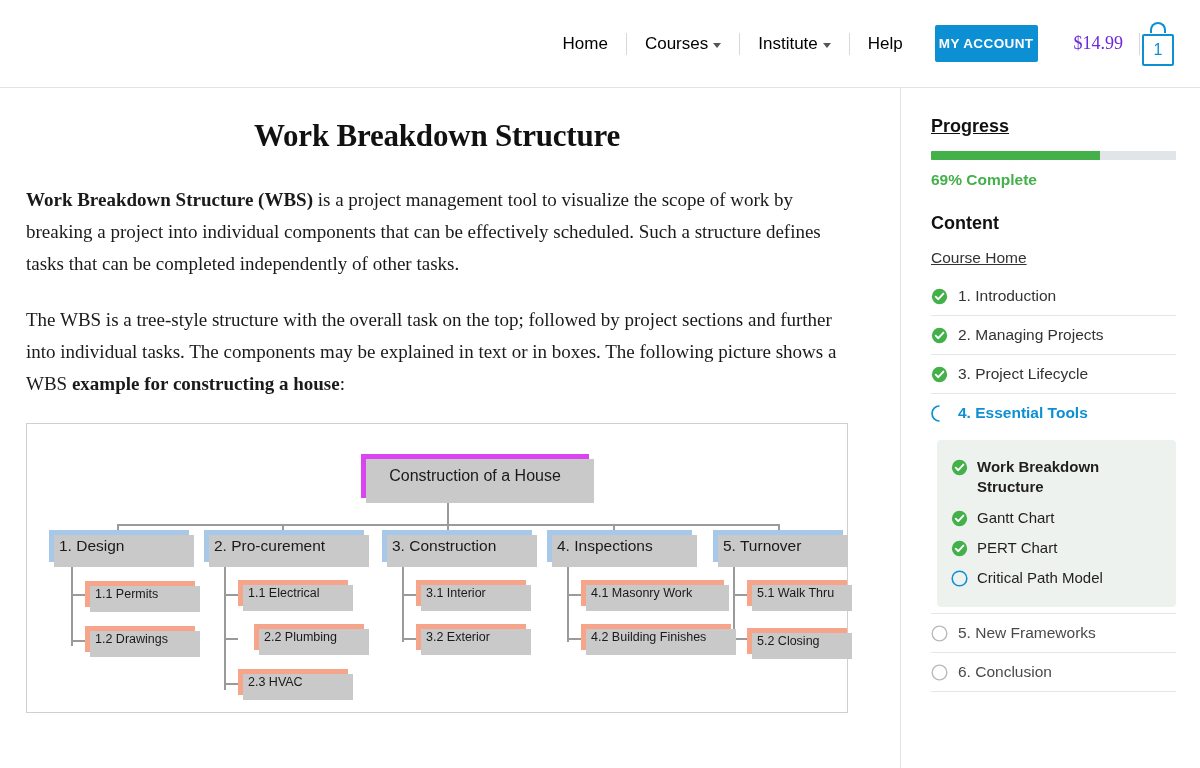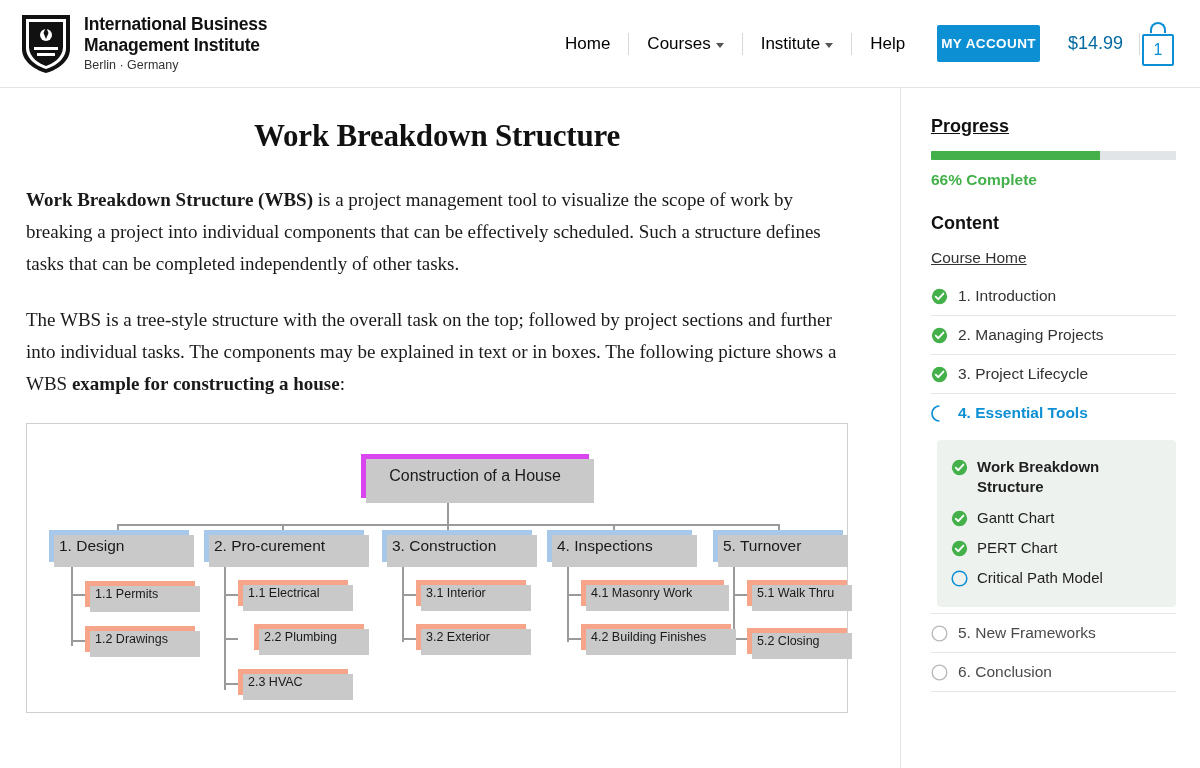--- a/index.html
+++ b/index.html
@@ -63,22 +63,23 @@
     font-weight: bold;
     letter-spacing: 0.4px;
     padding: 11px 4px;
     border: none;
     border-radius: 2px;
     margin-left: 14px;
     cursor: pointer;
   }
   .price {
     font-size: 18px;
-    color: #0369a1;
-    margin: 0 16px 0 28px;
+    color: #6d28d9;
+    margin: 0 16px 0 36px;
+    font-family: Liberation Serif, serif;
   }
   .cart {
     position: relative;
     width: 36px; height: 44px;
     display: flex; align-items: flex-end; justify-content: center;
   }
   .cart-box {
     width: 32px; height: 32px;
     border: 2px solid #0d8fd4;
     border-radius: 2px;
@@ -232,36 +233,20 @@
     padding: 5px 0;
     line-height: 1.35;
     cursor: pointer;
   }
   .sub-item.current { font-weight: bold; }
 </style>
 </head>
 <body>
 
 <div class="header">
-  <div class="brand">
-    <svg class="crest" viewBox="0 0 52 62">
-      <path d="M2 2 H50 V36 C50 50 34 58 26 60 C18 58 2 50 2 36 Z" fill="#111"></path>
-      <path d="M6 6 H46 V35 C46 47 33 54 26 56 C19 54 6 47 6 35 Z" fill="#fff"></path>
-      <path d="M9 9 H43 V34 C43 45 32 51 26 53 C20 51 9 45 9 34 Z" fill="#111"></path>
-      <circle cx="26" cy="22" r="6" fill="#fff"></circle>
-      <path d="M26 14 L28.5 20 L26 26 L23.5 20 Z" fill="#111"></path>
-      <rect x="14" y="34" width="24" height="3" fill="#fff"></rect>
-      <rect x="17" y="40" width="18" height="3" fill="#fff"></rect>
-    </svg>
-    <div class="brand-text">
-      <div class="brand-l1">International Business</div>
-      <div class="brand-l2">Management Institute</div>
-      <div class="brand-l3">Berlin · Germany</div>
-    </div>
-  </div>
 
   <div class="nav">
     <div class="nav-item">
       <span>Home</span>
     </div>
     <div class="nav-sep"></div>
     <div class="nav-item">
       <span>Courses</span>
       <span class="caret"></span>
     </div>
@@ -405,21 +390,21 @@
         <div class="wbs-face">5.2 Closing</div>
       </div>
     </div>
   </div>
 
   <div class="sidebar">
     <div class="side-h">Progress</div>
     <div class="progress-track">
       <div class="progress-fill" id="progress-fill" style="width: 69%;"></div>
     </div>
-    <div class="progress-label">66% Complete</div>
+    <div class="progress-label">69% Complete</div>
 
     <div class="content-h">Content</div>
     <a class="course-home">Course Home</a>
 
     <div class="toc-item">
       <svg class="ic" viewBox="0 0 20 20">
         <circle cx="10" cy="10" r="9" fill="#43b04a"></circle>
         <path d="M5.5 10.2 L8.6 13.2 L14.6 6.6" stroke="#fff" stroke-width="2.2" fill="none" stroke-linecap="round" stroke-linejoin="round"></path>
       </svg>
       <span>1. Introduction</span>

